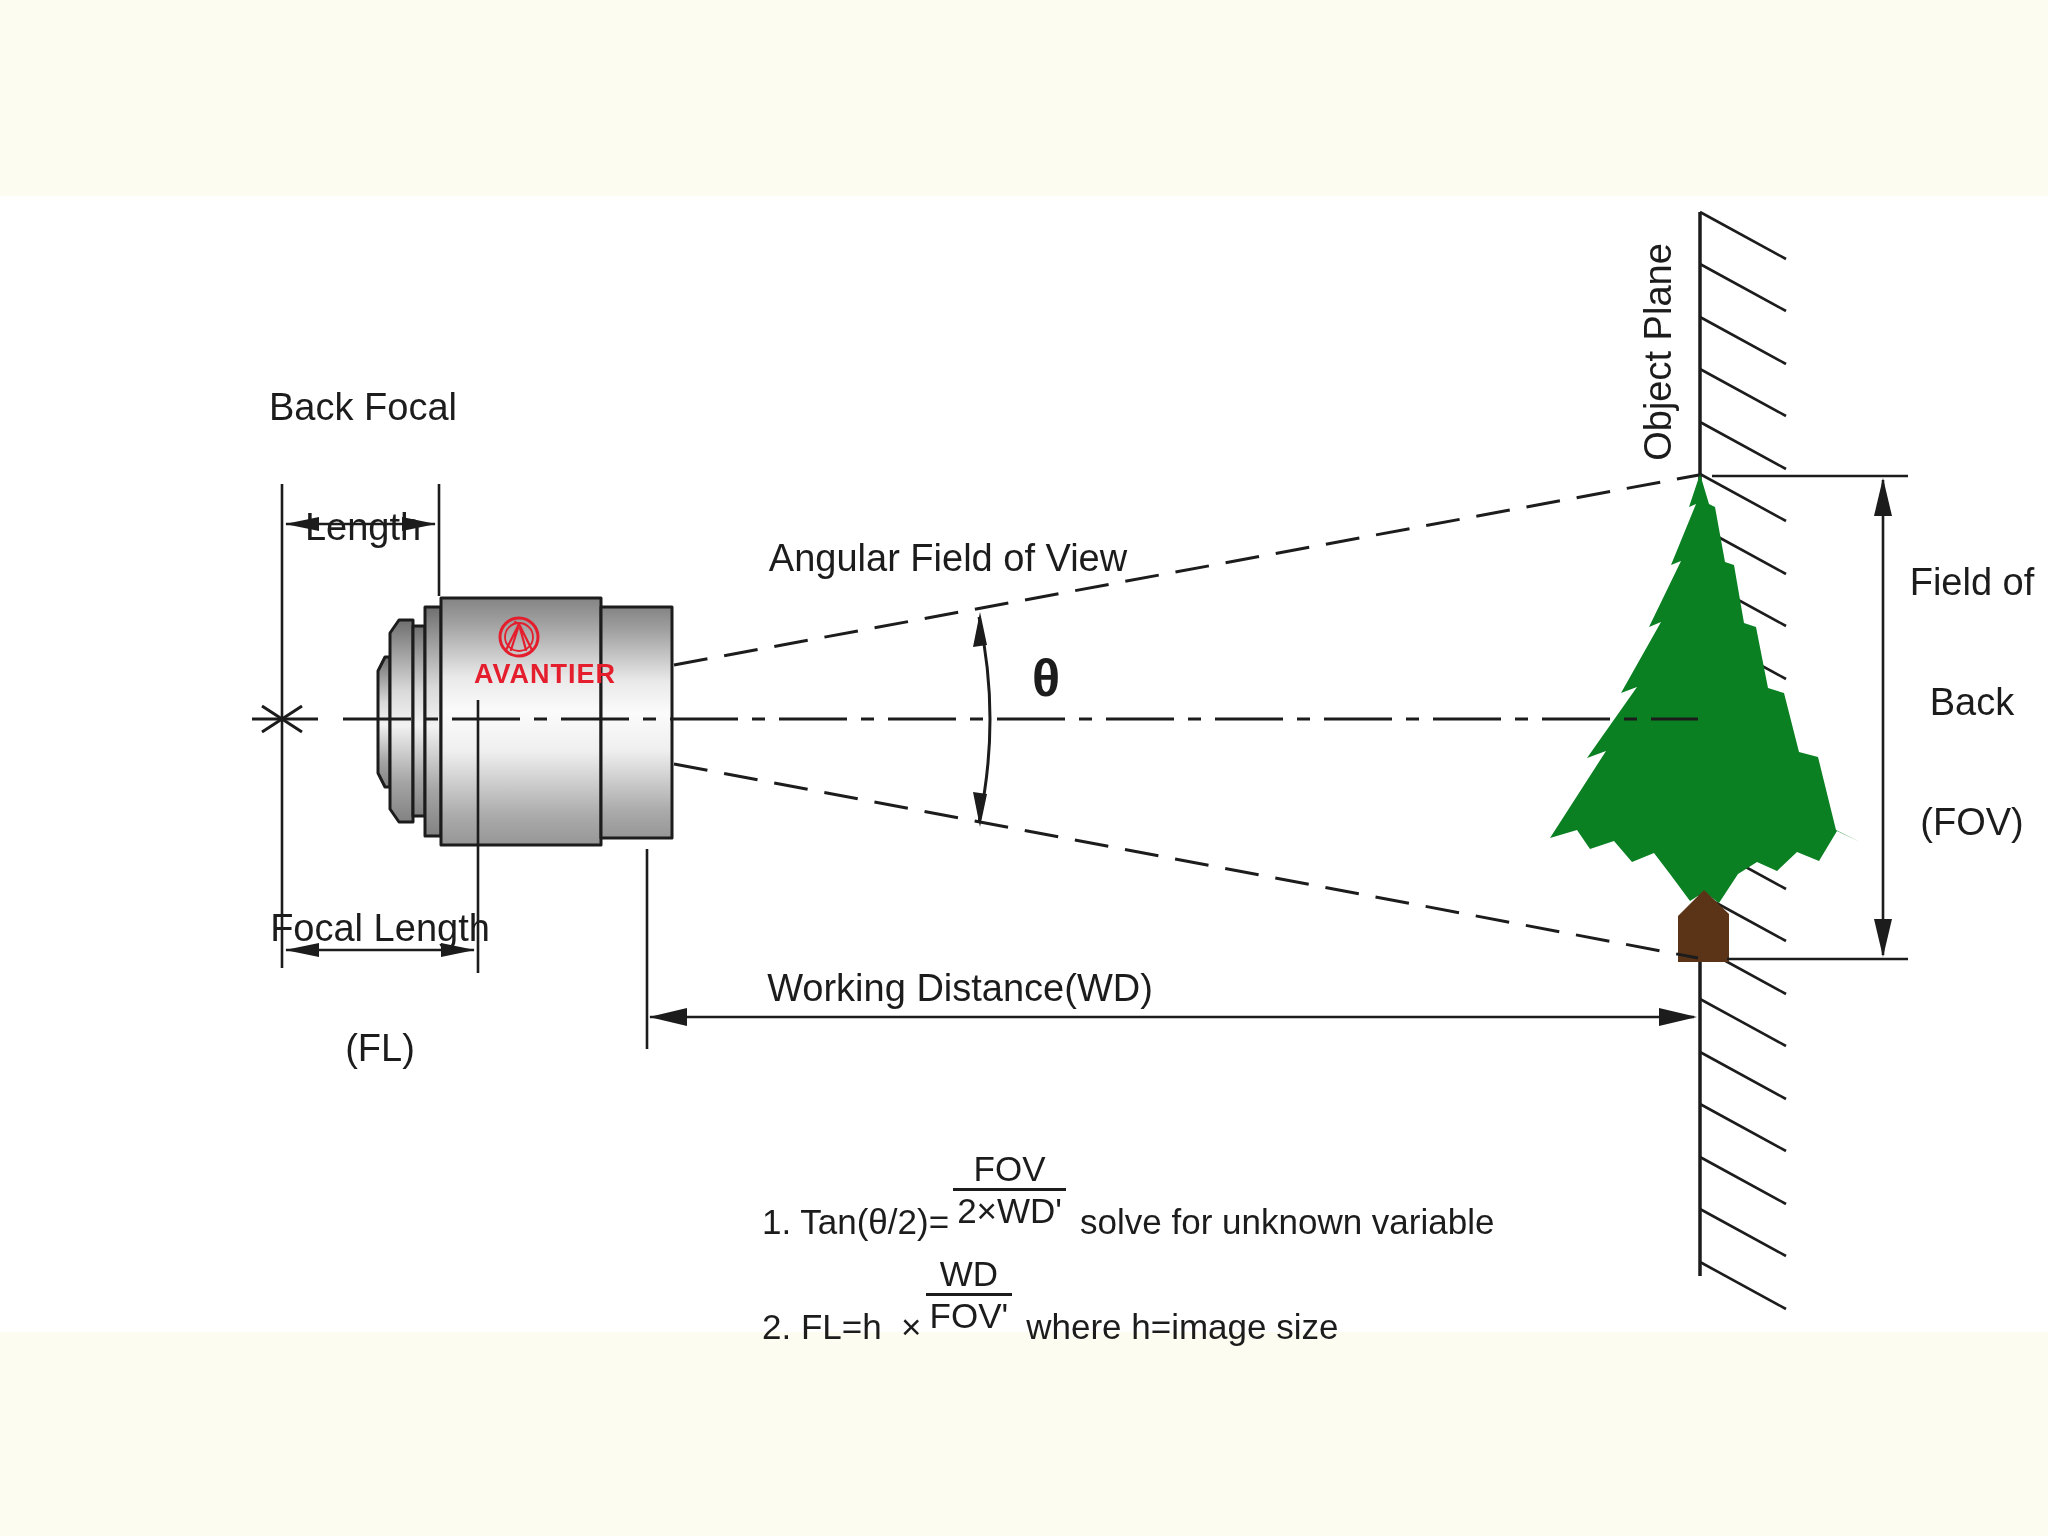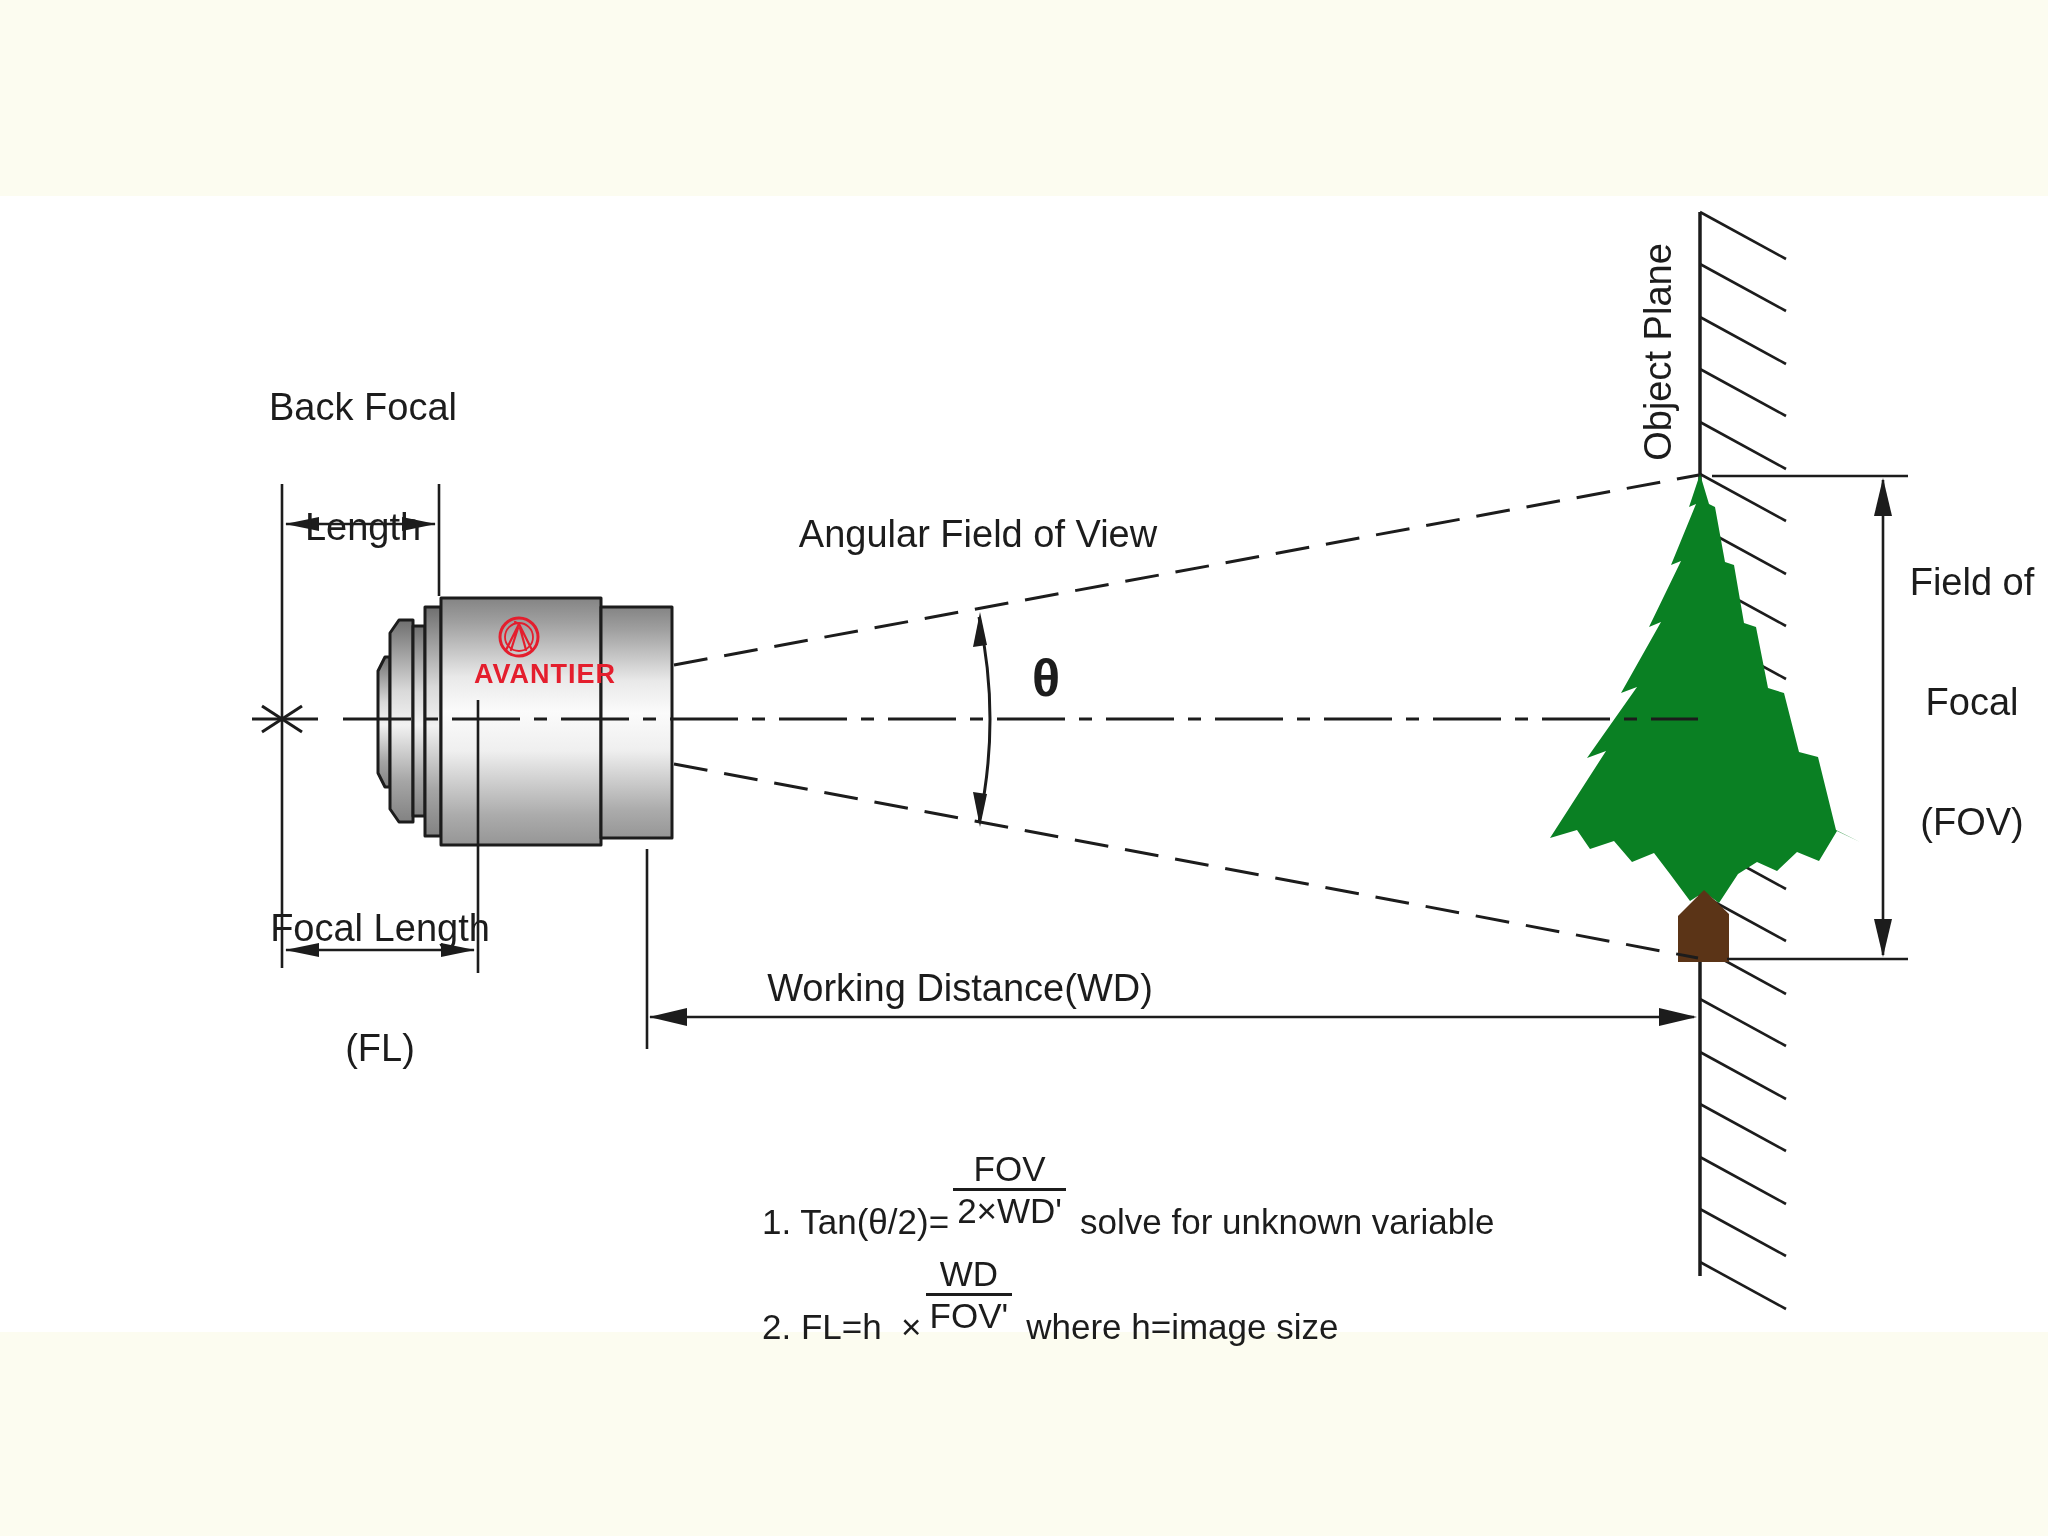--- a/index.html
+++ b/index.html
@@ -181,29 +181,29 @@
       <polygon stroke="none" fill="#1c1c1c" points="1883,957 1874,919 1892,919"></polygon>
     </g>
   </svg>
 
   <div class="lbl" id="lbl-back-focal" style="left:363px; top:467px;">
     <div>Back Focal</div>
     <div>Length</div>
   </div>
 
 
-  <div class="lbl" style="left:948px; top:534px;margin-left:30px;">Angular Field of View</div>
+  <div class="lbl" style="left:948px; top:558px;">Angular Field of View</div>
 
   <div class="lbl" id="lbl-theta" style="left:1046px; top:678px;">θ</div>
 
   <div class="lbl" id="lbl-object-plane" style="left:1658px; top:352px;">Object Plane</div>
 
   <div class="lbl" style="left:1972px; top:702px;">
     <div>Field of</div>
-    <div>Focal</div>
+    <div>Back</div>
     <div>(FOV)</div>
   </div>
 
   <div class="lbl" style="left:960px; top:988px;">Working Distance(WD)</div>
 
   <div class="lbl" style="left:380px; top:988px;">
     <div>Focal Length</div>
     <div>(FL)</div>
   </div>
 

